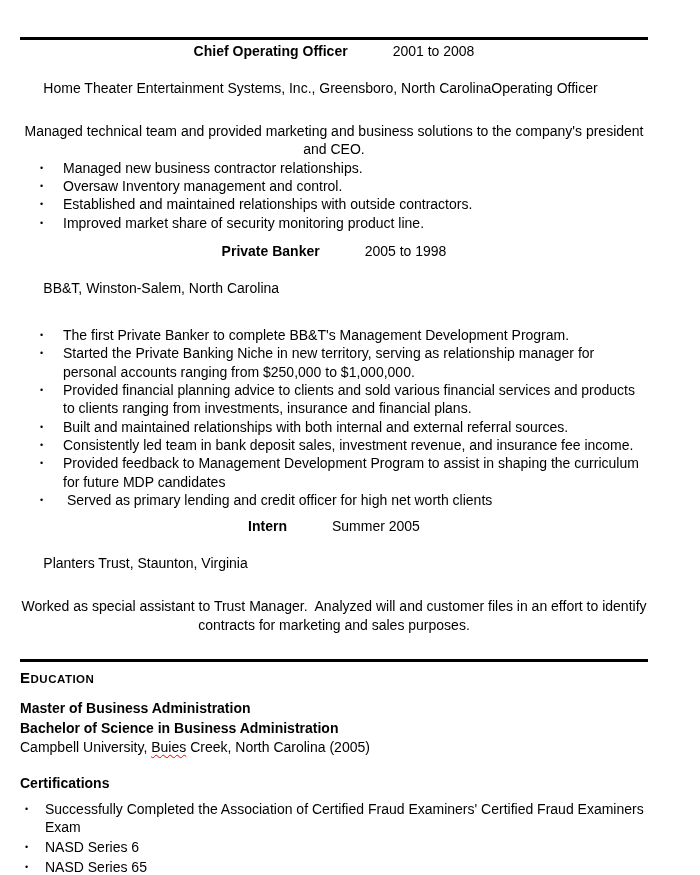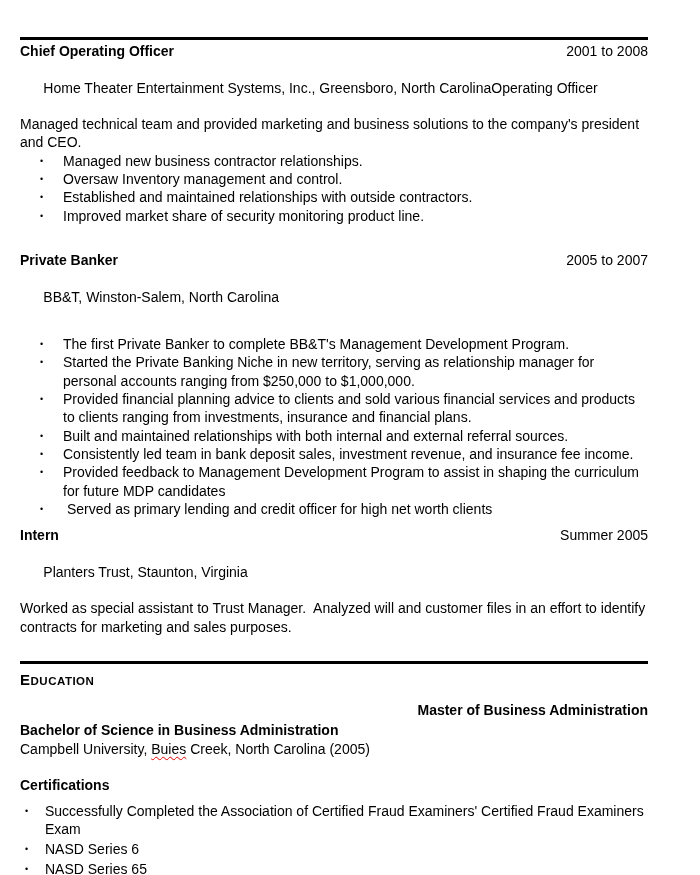--- a/index.html
+++ b/index.html
@@ -9,34 +9,34 @@
     width: 700px; height: 875px;
     padding: 37px 52px 0 20px;
     font-family: "Liberation Sans", sans-serif;
     font-size: 14px;
     line-height: 18.3px;
     color: #000000;
     -webkit-font-smoothing: antialiased;
   }
   .job-header {
     display: flex;
-    justify-content: space-between;
+    justify-content: center;
     align-items: baseline;
     gap: 45px;
   }
   .job-header.ruled {
     border-top: 3px solid #000000;
     padding-top: 2px;
   }
   .job-title { font-weight: bold; }
   .job-dates { font-weight: normal; }
   .company-line { white-space: pre-wrap; }
   .company-note { }
-  .summary { white-space: pre-wrap; }
-  .job--second { margin-top: 26px; }
+  .summary { margin-top: 7px; white-space: pre-wrap; text-align: center; }
+  .job--second { margin-top: 10px; }
   .job--second .xp-bullets { margin-top: 11px; }
   .job--third { margin-top: 8px; }
 
   .li { display: flex; align-items: flex-start; }
   .xp-bullets .li { padding-left: 20px; }
   .xp-bullets .dot { flex: 0 0 23px; }
   .dot {
     font-size: 9px;
     line-height: 18.3px;
     color: #000000;
@@ -49,21 +49,21 @@
     padding-top: 8px;
   }
   .edu-heading {
     font-weight: bold;
     font-size: 11.5px;
     letter-spacing: 0.5px;
     line-height: 15px;
   }
   .edu-heading::first-letter { font-size: 15px; }
   .degree { font-weight: bold; }
-  .degree-1 { margin-top: 12px; text-align: right; }
+  .degree-1 { margin-top: 12px; }
   .degree-2 { margin-top: 2px; }
   .misspelled {
     text-decoration: underline wavy #e60000 1px;
     text-underline-offset: 2px;
   }
   .certs-heading { margin-top: 18px; font-weight: bold; }
   .cert-list { margin-top: 8px; }
   .cert-list .li { padding-left: 5px; }
   .cert-list .dot { flex: 0 0 20px; }
   .cert-list .li + .li { margin-top: 1.5px; }
@@ -98,21 +98,21 @@
       <div class="li">
         <span class="dot">•</span>
         <span class="li-text">Improved market share of security monitoring product line.</span>
       </div>
     </div>
   </div>
 
   <div class="job--second">
     <div class="job-header">
       <span class="job-title">Private Banker</span>
-      <span class="job-dates">2005 to 2007</span>
+      <span class="job-dates">2005 to 1998</span>
     </div>
     <div class="company-line">
       <span>BB&amp;T, Winston-Salem, North Carolina</span>
     </div>
     <div class="xp-bullets">
       <div class="li">
         <span class="dot">•</span>
         <span class="li-text">The first Private Banker to complete BB&amp;T's Management Development Program.</span>
       </div>
       <div class="li">

